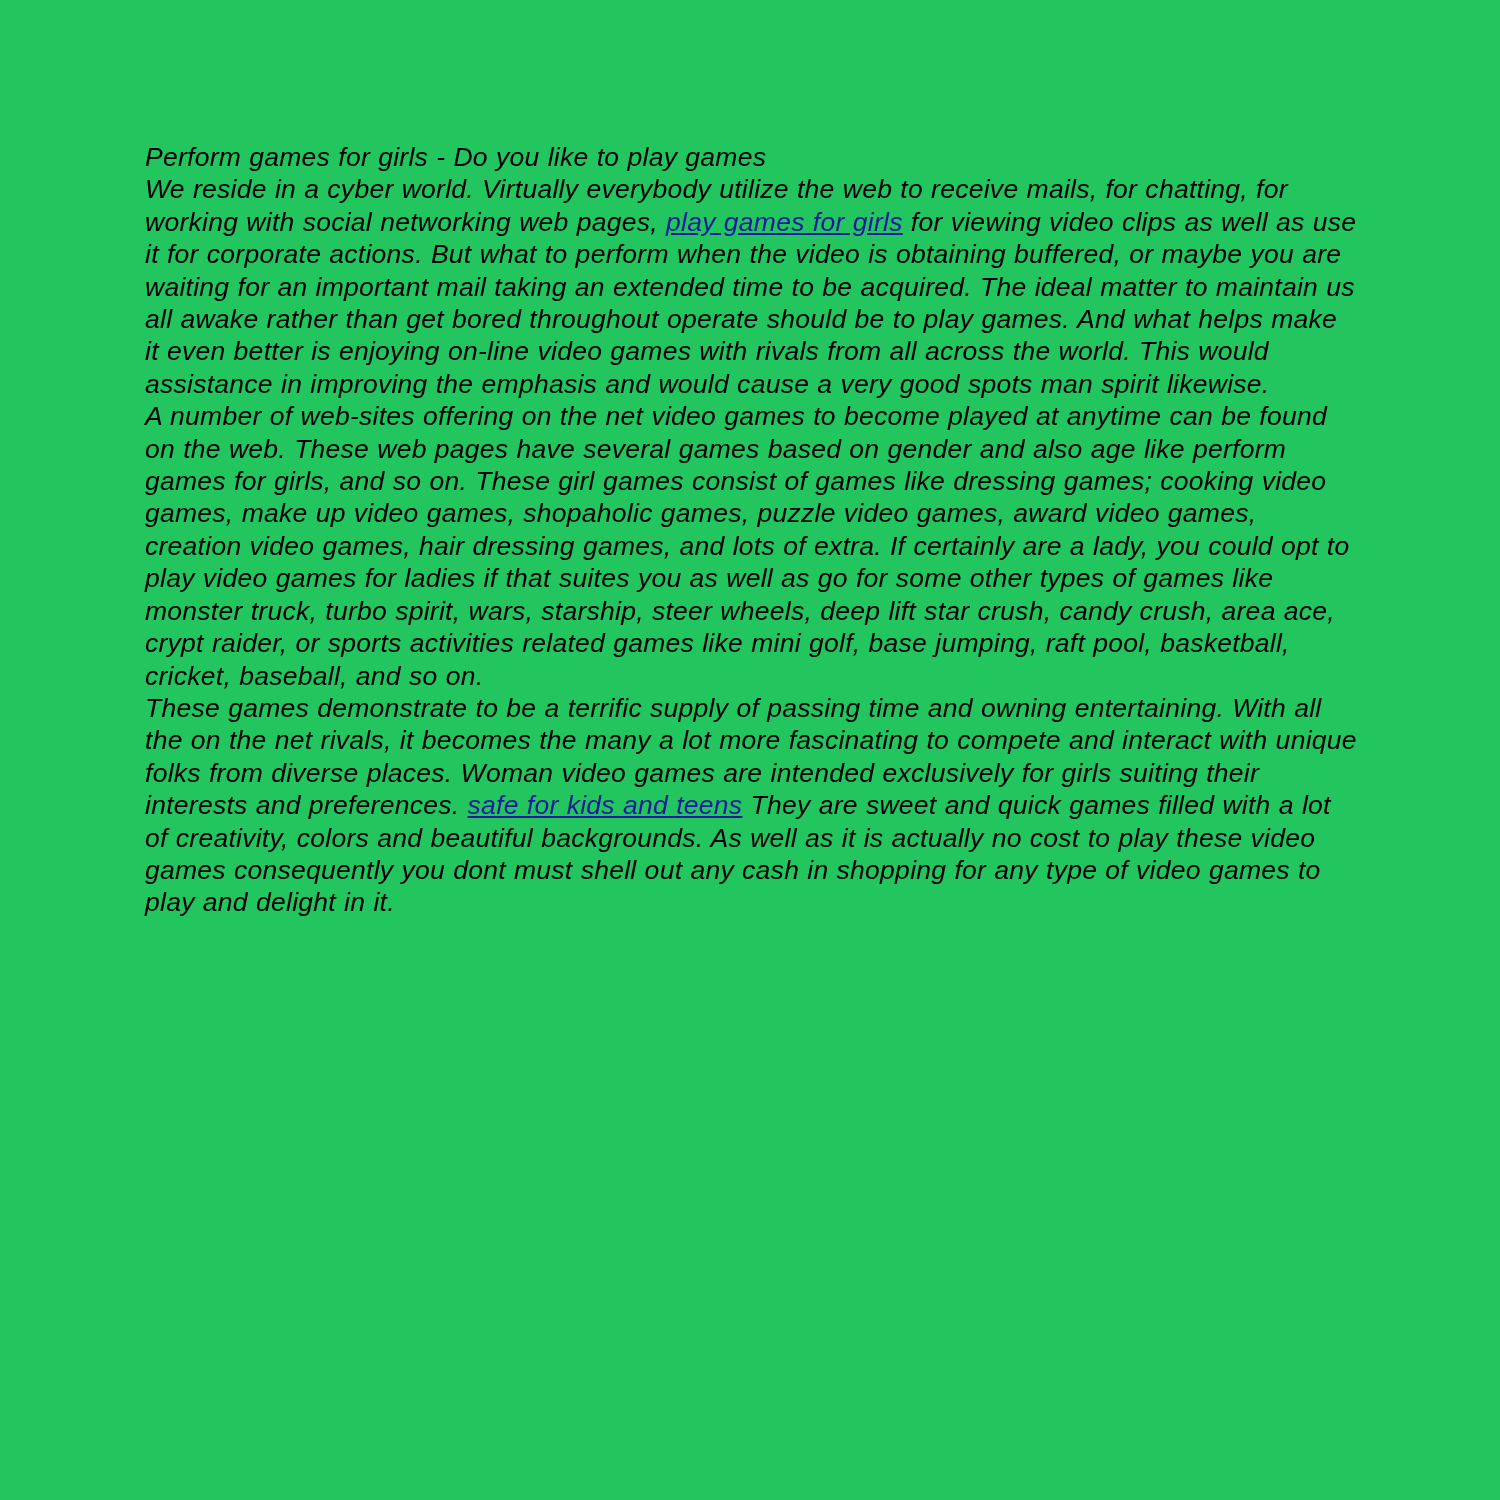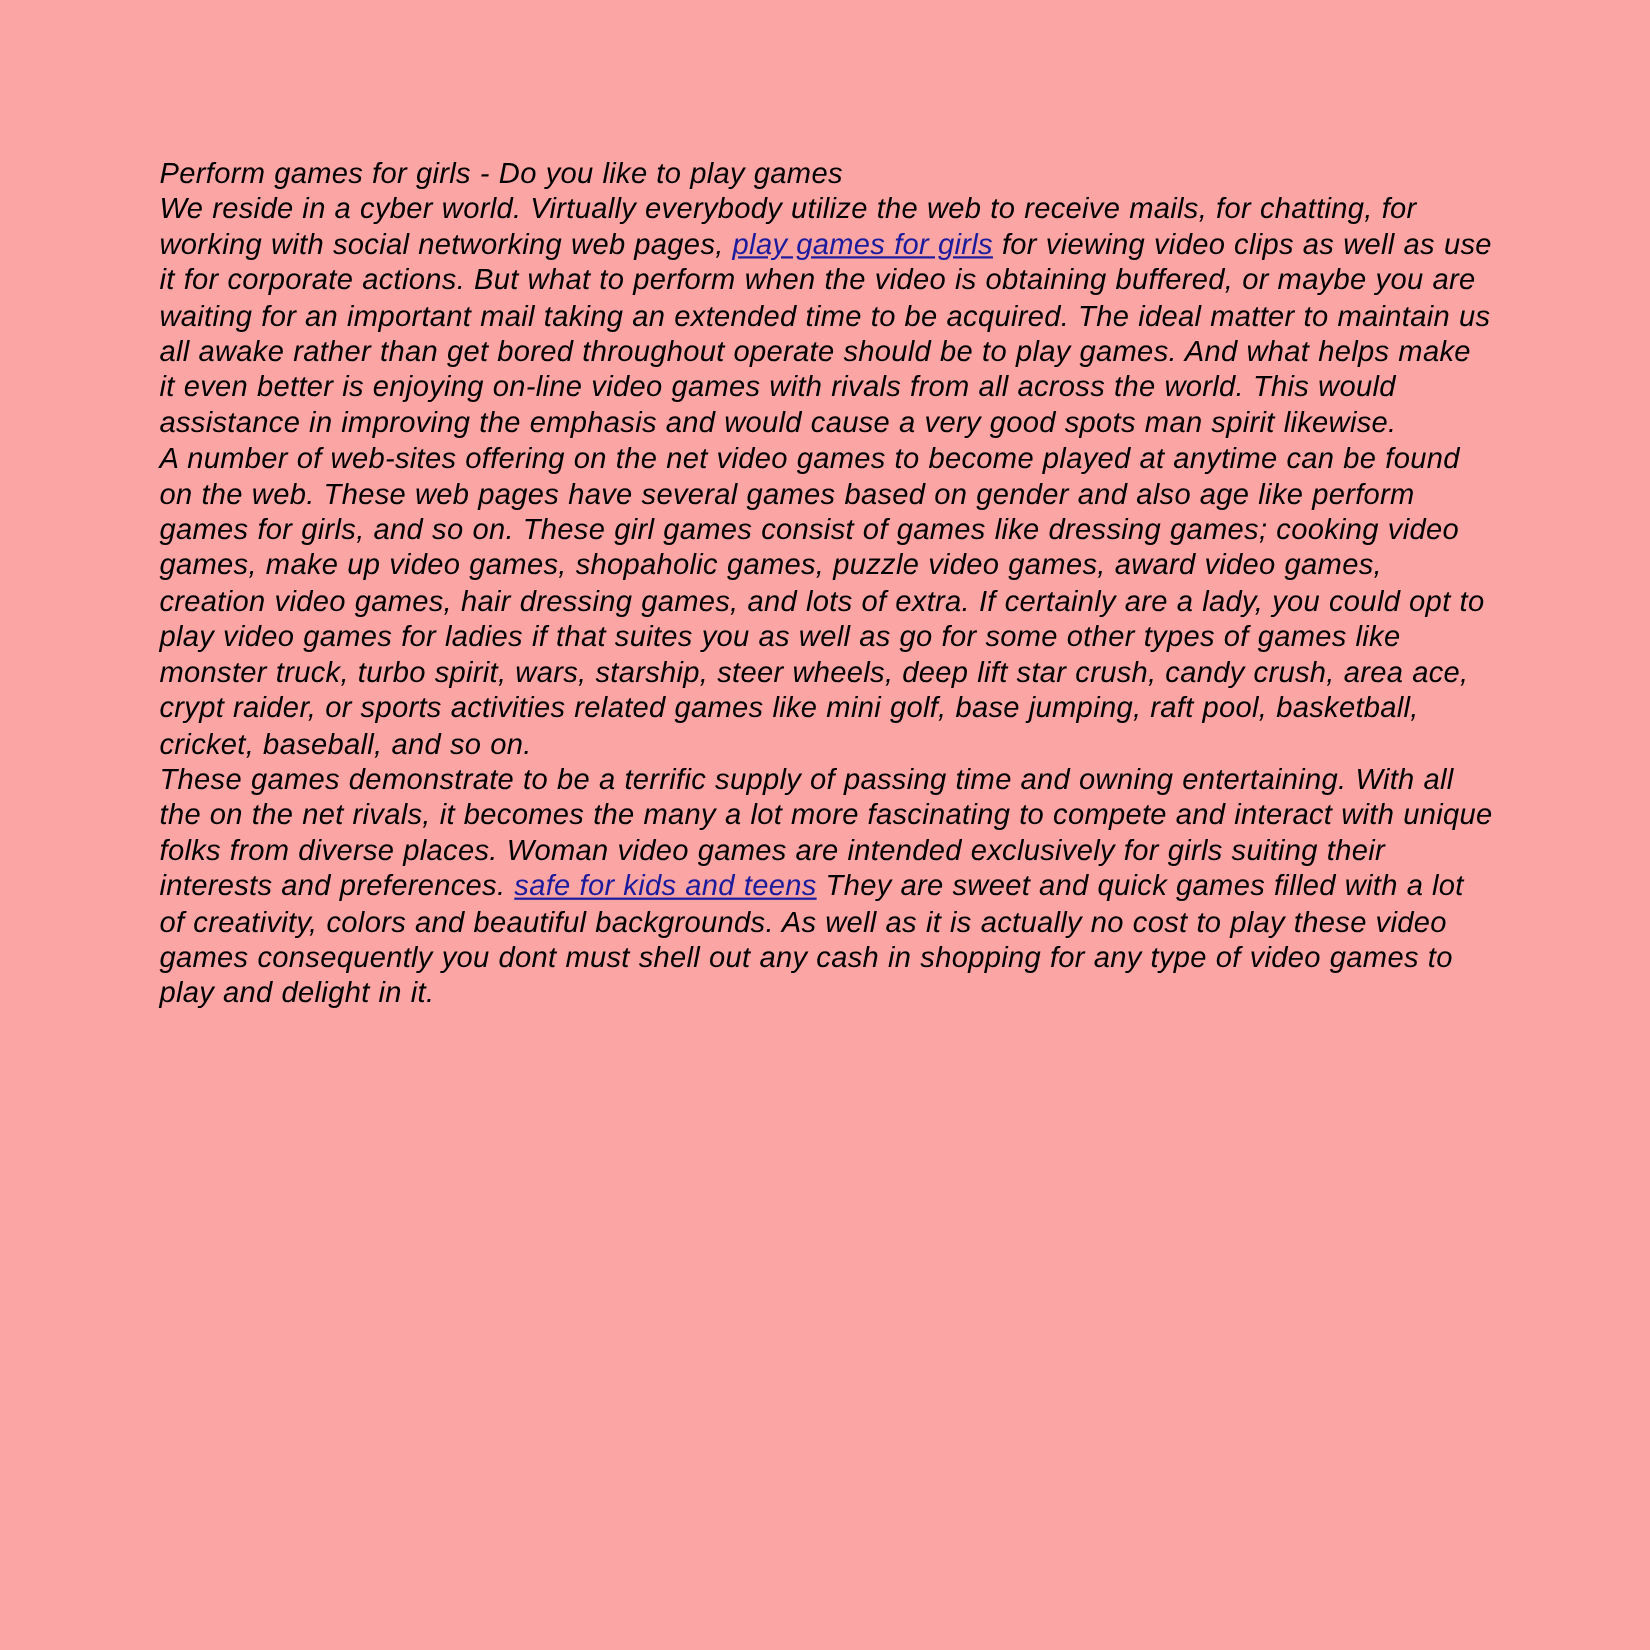--- a/index.html
+++ b/index.html
@@ -10,21 +10,21 @@
   body {
     width: 1500px;
     height: 1500px;
     font-family: "Liberation Sans", sans-serif;
     -webkit-font-smoothing: antialiased;
   }
   .page {
     position: relative;
     width: 1500px;
     height: 1500px;
-    background: #fca5a5;
+    background: #22c55e;
     box-sizing: border-box;
   }
   .doc-body {
     position: absolute;
     left: 145px;
     top: 141px;
     width: 1213px;
   }
   .para {
     font-style: italic;

